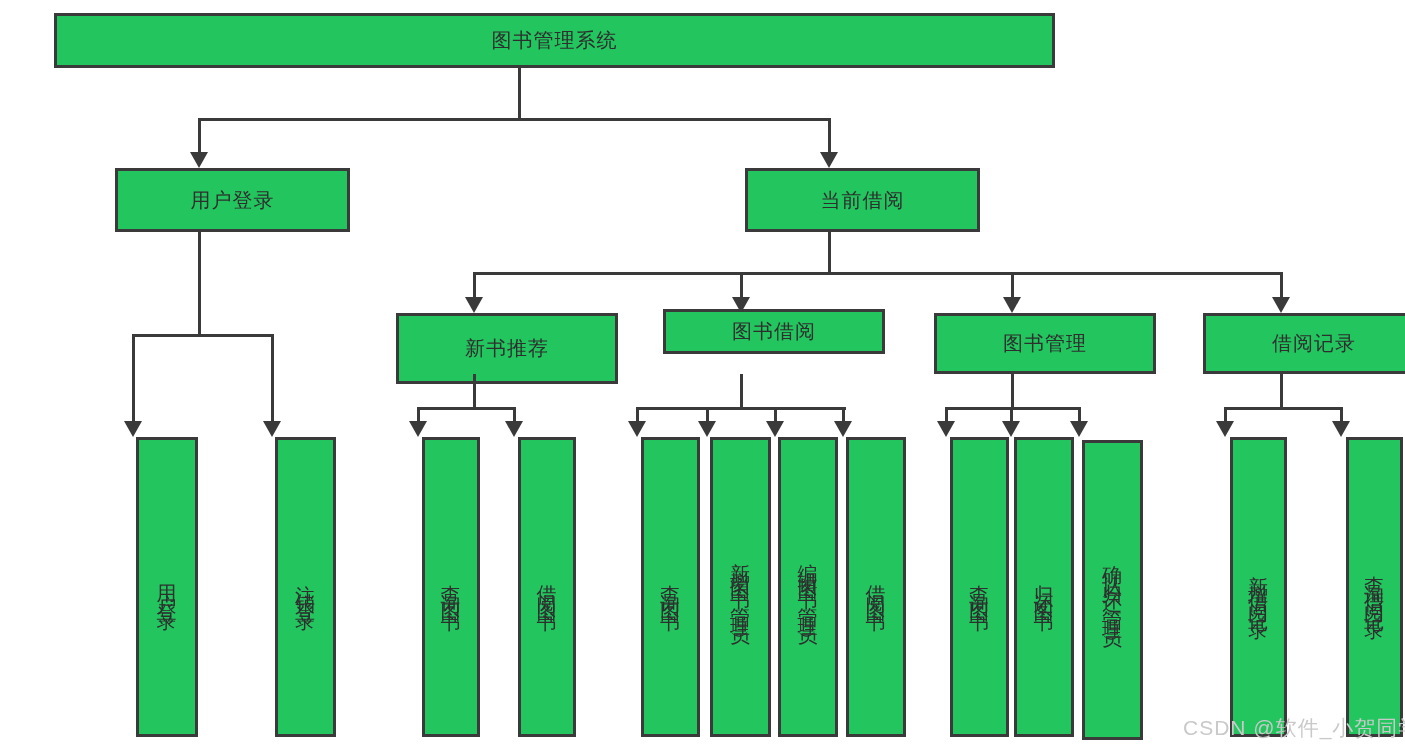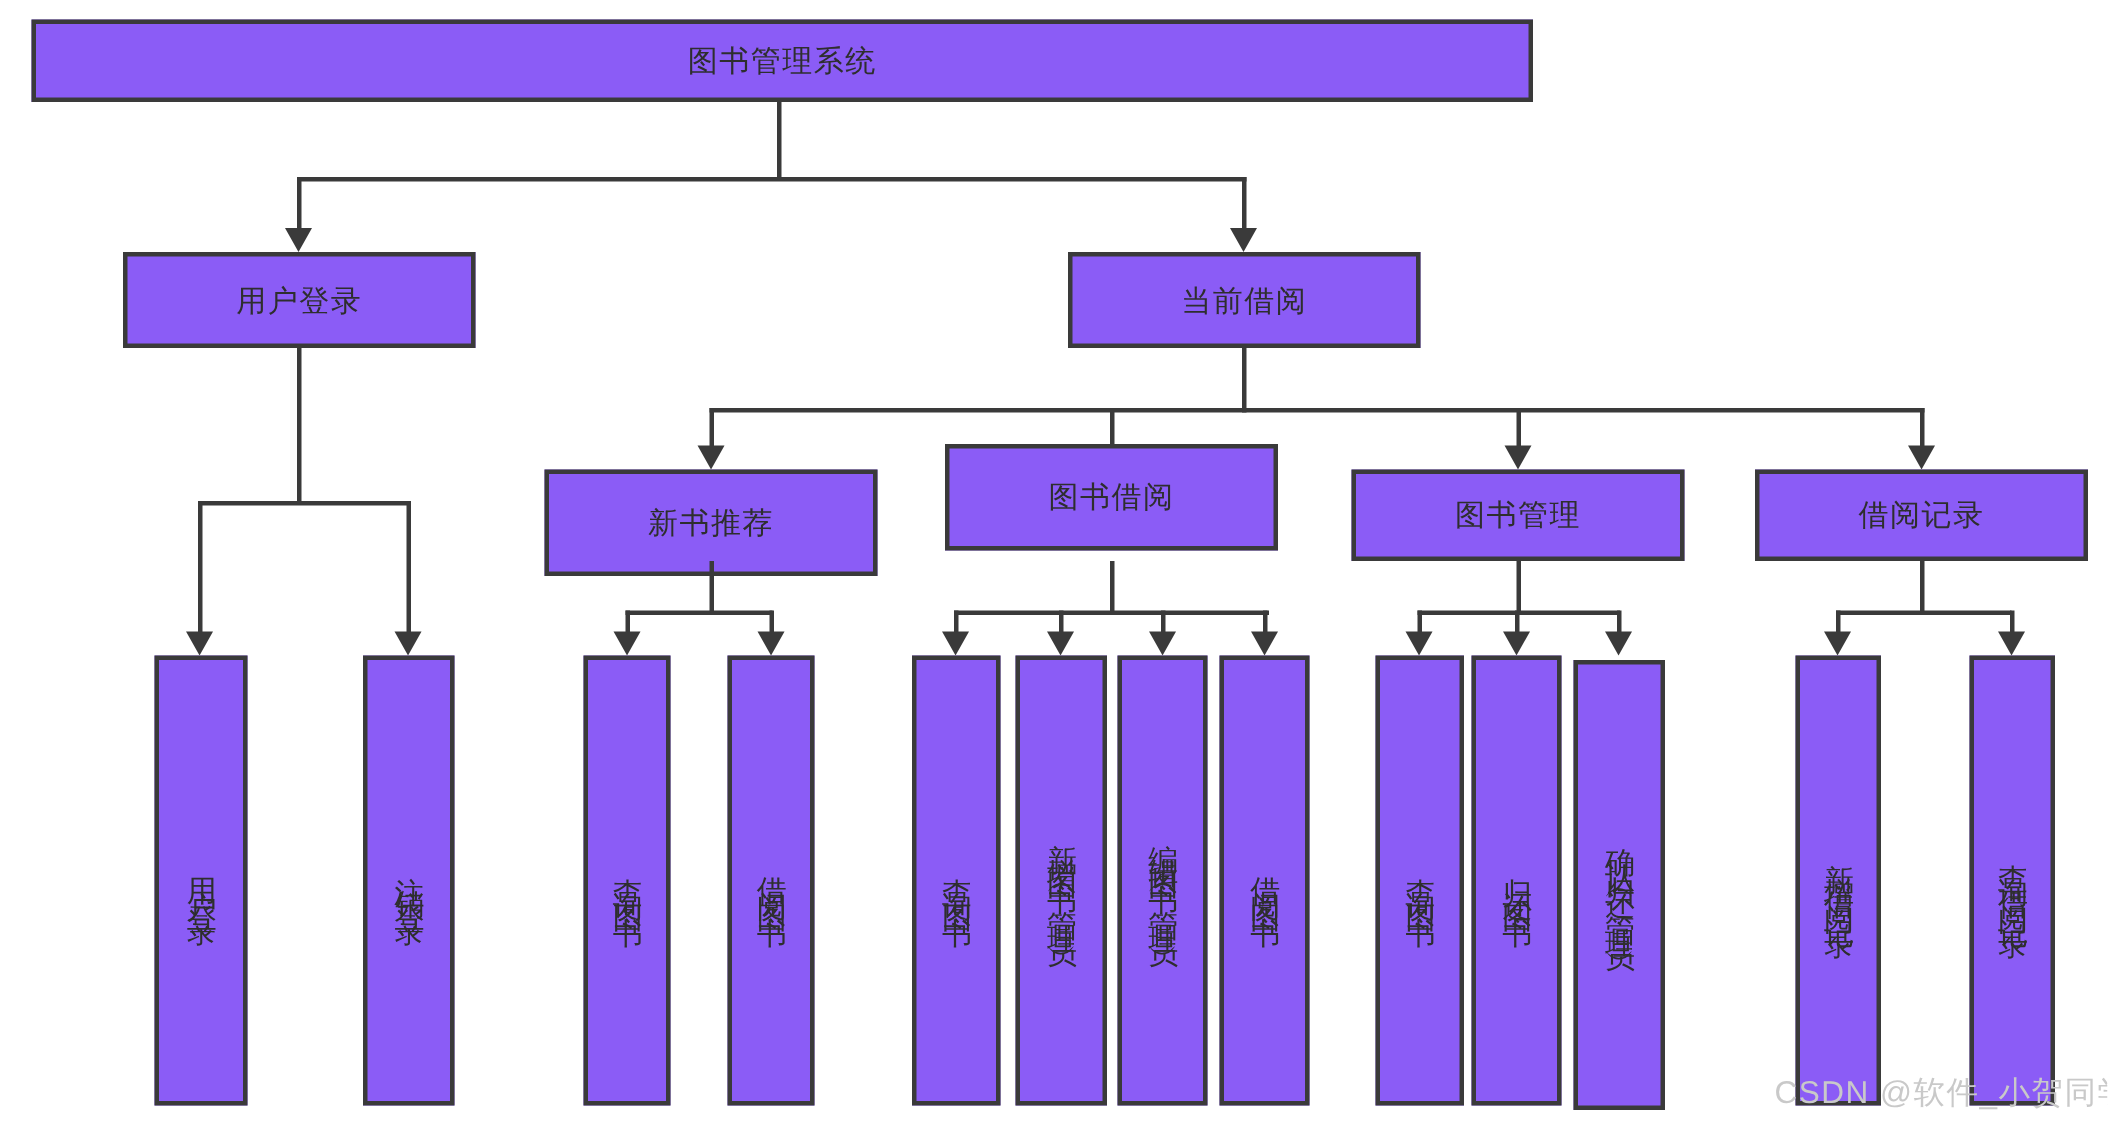--- a/index.html
+++ b/index.html
@@ -8,22 +8,23 @@
     --bg:#ffffff;
     --watermark:#c9c9c9;
   }
   html,body{margin:0;padding:0;background:#fff;}
   .canvas{
     position:relative;width:1405px;height:747px;background:var(--bg);
     font-family:"Liberation Sans","DejaVu Sans",sans-serif;overflow:hidden;
   }
   .node{
     position:absolute;box-sizing:border-box;border:3px solid var(--line);
-    background:#8b5cf6;display:flex;align-items:center;justify-content:center;
+    background:#22c55e;display:flex;align-items:center;justify-content:center;
     color:var(--text);
+    margin-left:33px;
   }
   .hnode{font-size:20px;letter-spacing:1px;}
   .vtext{
     writing-mode:vertical-rl;font-size:20px;letter-spacing:9px;
     color:var(--text);line-height:1;
   }
   .line{position:absolute;background:var(--line);}
   .vline{width:3px;}
   .hline{height:3px;}
   .tri{
@@ -65,21 +66,21 @@
   <div class="line vline" style="left:473px;top:272px;height:26px;"></div>
   <div class="tri" style="left:465px;top:297px;"></div>
   <div class="line vline" style="left:740px;top:272px;height:26px;"></div>
   <div class="tri" style="left:732px;top:297px;"></div>
   <div class="line vline" style="left:1011px;top:272px;height:26px;"></div>
   <div class="tri" style="left:1003px;top:297px;"></div>
   <div class="line vline" style="left:1280px;top:272px;height:26px;"></div>
   <div class="tri" style="left:1272px;top:297px;"></div>
 
   <div class="node hnode" style="left:363px;top:313px;width:222px;height:71px;">新书推荐</div>
-  <div class="node hnode" style="left:630px;top:296px;width:222px;height:71px;">图书借阅</div>
+  <div class="node hnode" style="left:630px;top:309px;width:222px;height:45px;">图书借阅</div>
   <div class="node hnode" style="left:901px;top:313px;width:222px;height:61px;">图书管理</div>
   <div class="node hnode" style="left:1170px;top:313px;width:222px;height:61px;">借阅记录</div>
 
   <div class="line vline" style="left:473px;top:374px;height:36px;"></div>
   <div class="line hline" style="left:417px;top:407px;width:98px;"></div>
   <div class="line vline" style="left:417px;top:407px;height:16px;"></div>
   <div class="tri" style="left:409px;top:421px;"></div>
   <div class="line vline" style="left:513px;top:407px;height:16px;"></div>
   <div class="tri" style="left:505px;top:421px;"></div>
 

